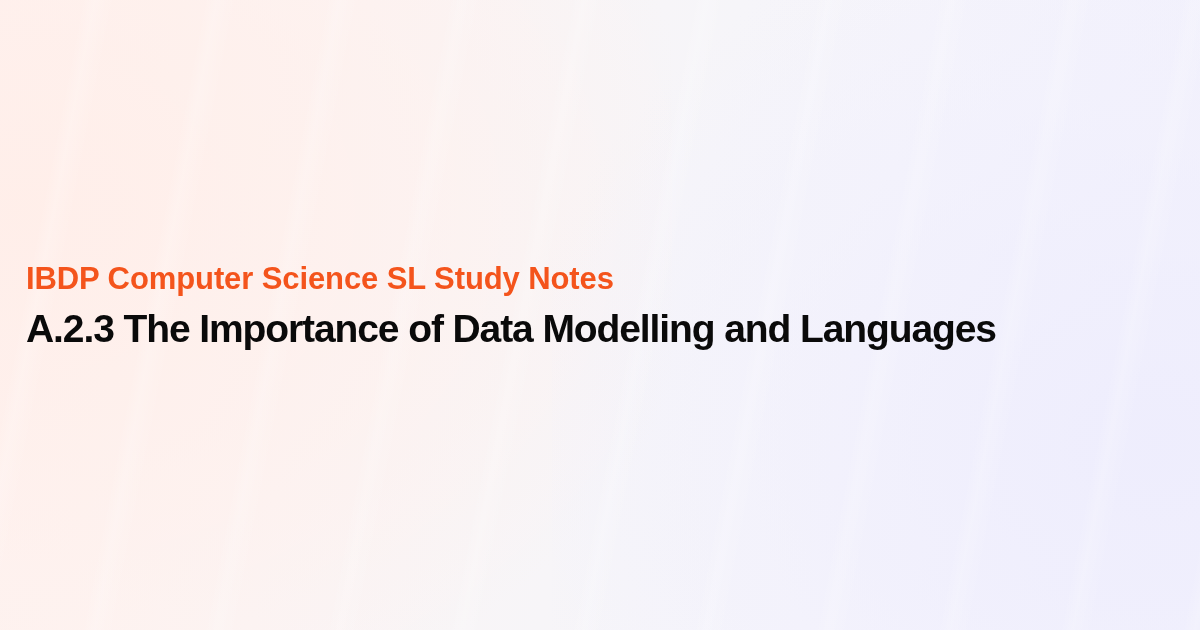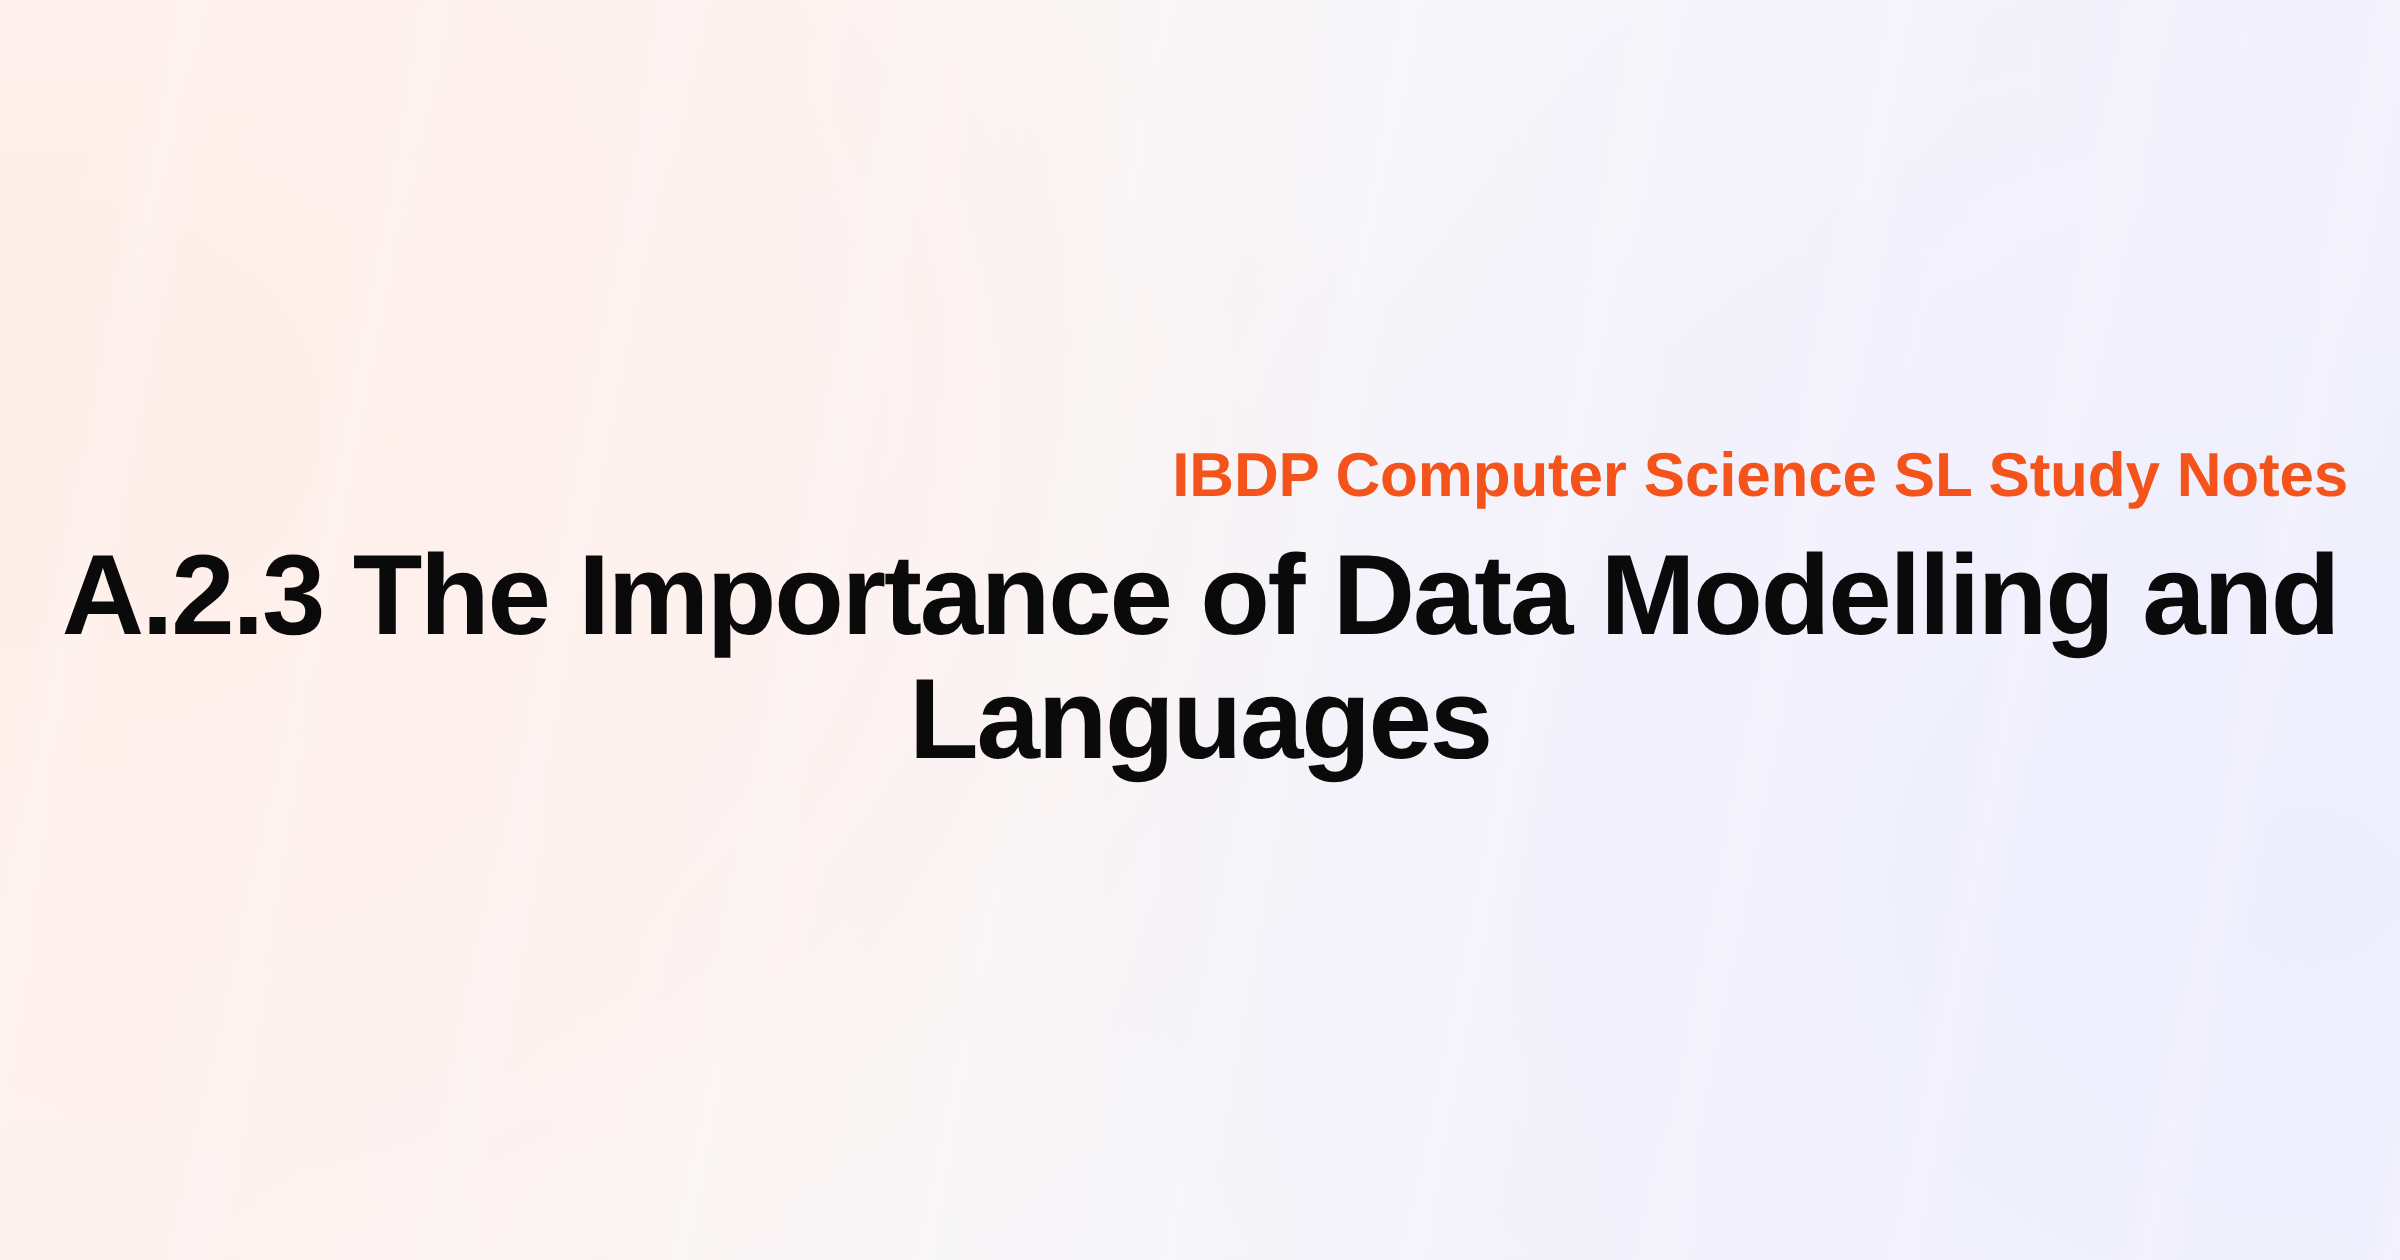--- a/index.html
+++ b/index.html
@@ -81,42 +81,42 @@
         rgba(255, 255, 255, 0) 120px);
     opacity: 0.55;
   }
 
   
   .content {
     position: absolute;
     inset: 0;
     display: flex;
     flex-direction: column;
-    align-items: flex-end;
+    align-items: flex-start;
     justify-content: center;
     padding: 0 26px 18px 26px;
     box-sizing: border-box;
   }
 
   .eyebrow {
     margin: 0 0 10px 0;
     font-family: "Liberation Sans", sans-serif;
     font-size: 31px;
     font-weight: 700;
     letter-spacing: -0.1px;
     line-height: 1.18;
     text-align: center;
     color: #f4541c;
     white-space: nowrap;
   }
 
   .headline {
     margin: 0;
     font-family: "Liberation Sans", sans-serif;
-    font-size: 57px;
+    font-size: 39px;
     font-weight: 700;
     line-height: 1.1;
     letter-spacing: -1.1px;
     text-align: center;
     color: #0a0a0a;
     max-width: 1150px;
   }
 </style>
 </head>
 <body>

